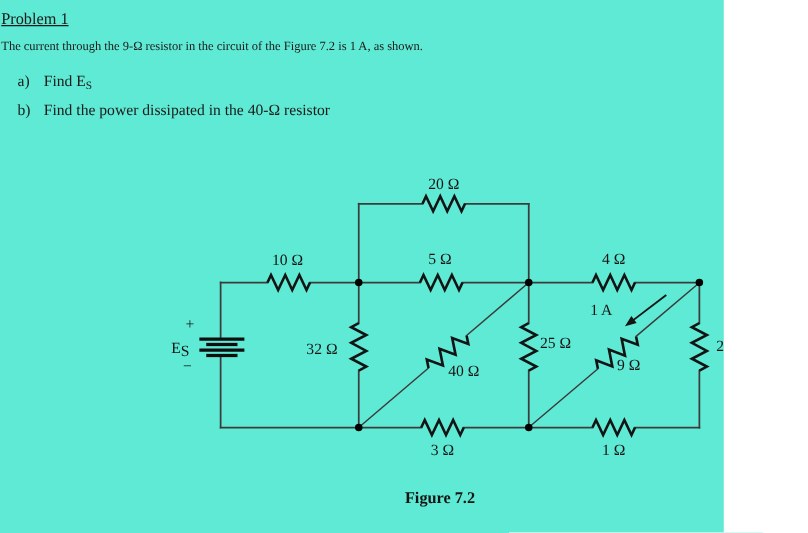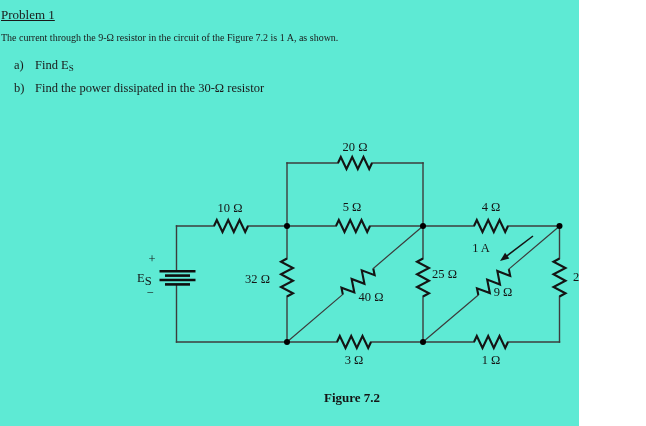--- a/index.html
+++ b/index.html
@@ -45,21 +45,21 @@
 
 <div class="page">
 
   <div class="textblock">
     <div class="title">Problem 1</div>
     <div class="statement">The current through the 9-Ω resistor in the circuit of the Figure 7.2 is 1 A, as shown.</div>
     <div class="part part-a">
       <span class="pid">a)</span><span><span>Find E</span><sub class="essub">S</sub></span>
     </div>
     <div class="part part-b">
-      <span class="pid">b)</span><span>Find the power dissipated in the 30-Ω resistor</span>
+      <span class="pid">b)</span><span>Find the power dissipated in the 40-Ω resistor</span>
     </div>
   </div>
 
   <svg class="circuit" width="646" height="426" viewBox="0 0 646 426">
 
     <g>
 
       <line class="wire" x1="287" y1="163" x2="338" y2="163"></line>
       <line class="wire" x1="372" y1="163" x2="423" y2="163"></line>
       <line class="wire" x1="287" y1="163" x2="287" y2="226"></line>

